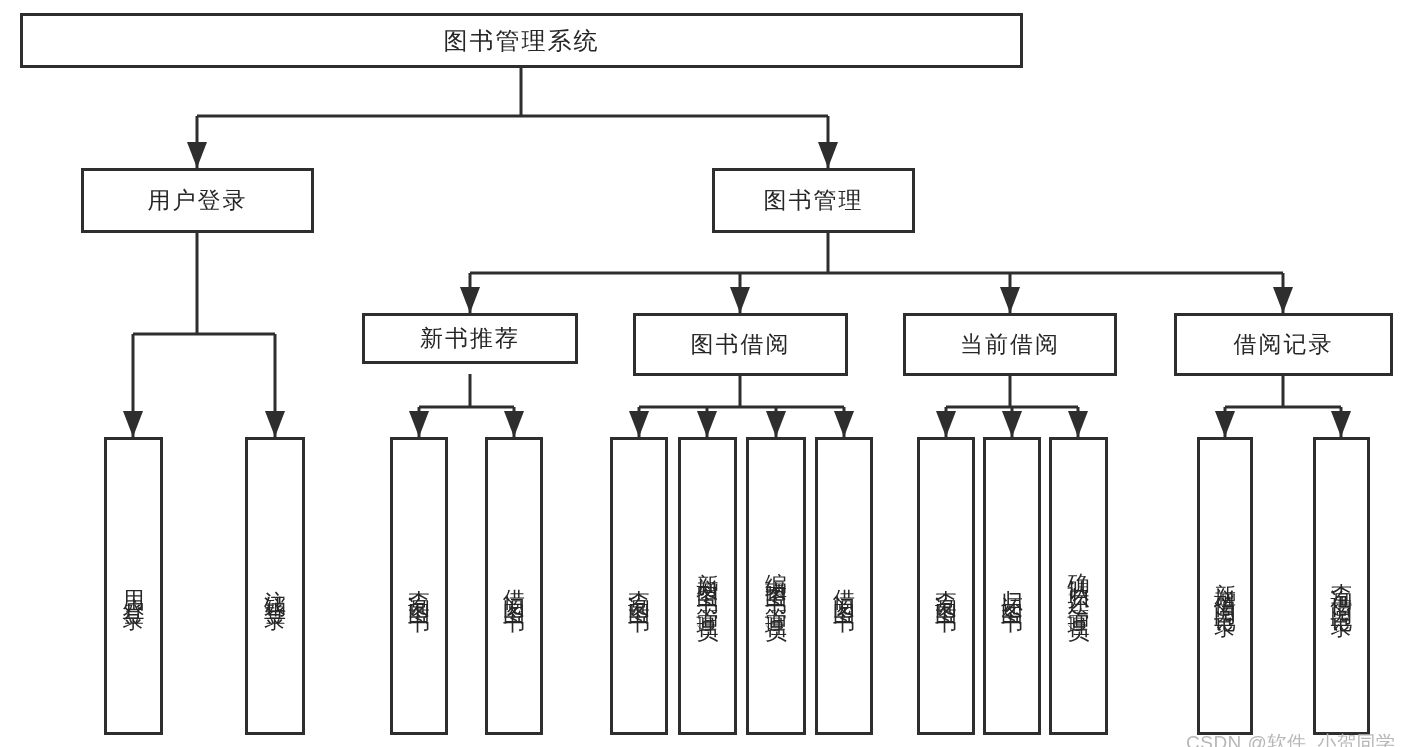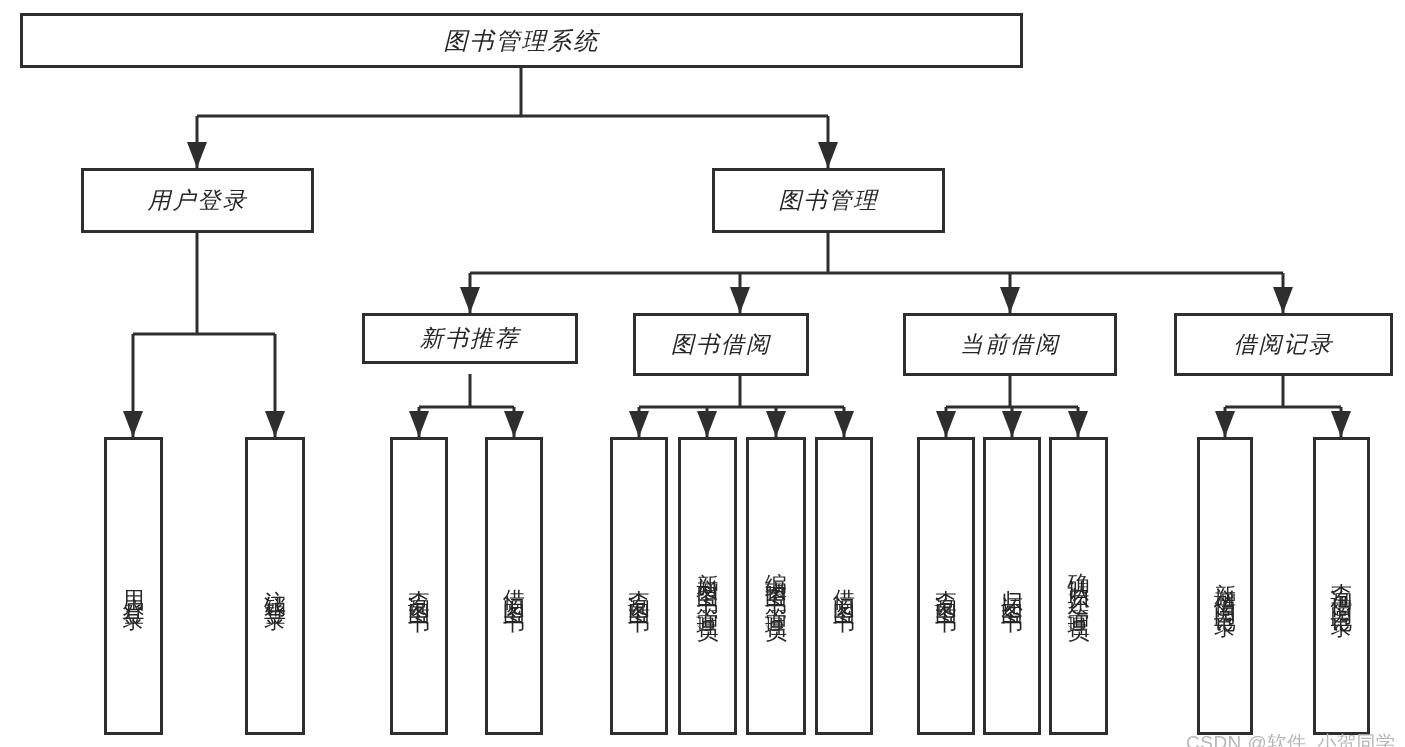--- a/index.html
+++ b/index.html
@@ -18,21 +18,21 @@
     font-family:"Liberation Sans","DejaVu Sans",sans-serif;
     color:var(--text);
   }
   .connectors{position:absolute;left:0;top:0;width:1405px;height:747px;}
   .hbox,.vbox{
     position:absolute;box-sizing:border-box;
     border:3px solid var(--line);
     background:var(--box-fill);
     display:flex;align-items:center;justify-content:center;
   }
-  .hbox span{font-size:23px;letter-spacing:2px;white-space:nowrap;font-style:italic;}
+  .hbox span{font-size:23px;letter-spacing:2px;white-space:nowrap;}
   .hbox.root span{font-size:24px;letter-spacing:2px;}
   .vbox span{
     writing-mode:vertical-rl;
     text-orientation:mixed;
     font-size:22px;
     letter-spacing:7px;
     line-height:1;
     white-space:nowrap;
   }
   .watermark{
@@ -93,28 +93,28 @@
     </g>
   </svg>
 
   <div class="hbox root" style="left:20px;top:13px;width:1003px;height:55px">
     <span>图书管理系统</span>
   </div>
 
   <div class="hbox" style="left:81px;top:168px;width:233px;height:65px">
     <span>用户登录</span>
   </div>
-  <div class="hbox" style="left:712px;top:168px;width:233px;height:65px">
+  <div class="hbox" style="left:712px;top:168px;width:203px;height:65px">
     <span>图书管理</span>
   </div>
 
   <div class="hbox" style="left:362px;top:313px;width:216px;height:51px">
     <span>新书推荐</span>
   </div>
-  <div class="hbox" style="left:633px;top:313px;width:176px;height:63px">
+  <div class="hbox" style="left:633px;top:313px;width:215px;height:63px">
     <span>图书借阅</span>
   </div>
   <div class="hbox" style="left:903px;top:313px;width:214px;height:63px">
     <span>当前借阅</span>
   </div>
   <div class="hbox" style="left:1174px;top:313px;width:219px;height:63px">
     <span>借阅记录</span>
   </div>
 
   <div class="vbox" style="left:104px;top:437px;width:59px;height:298px">

